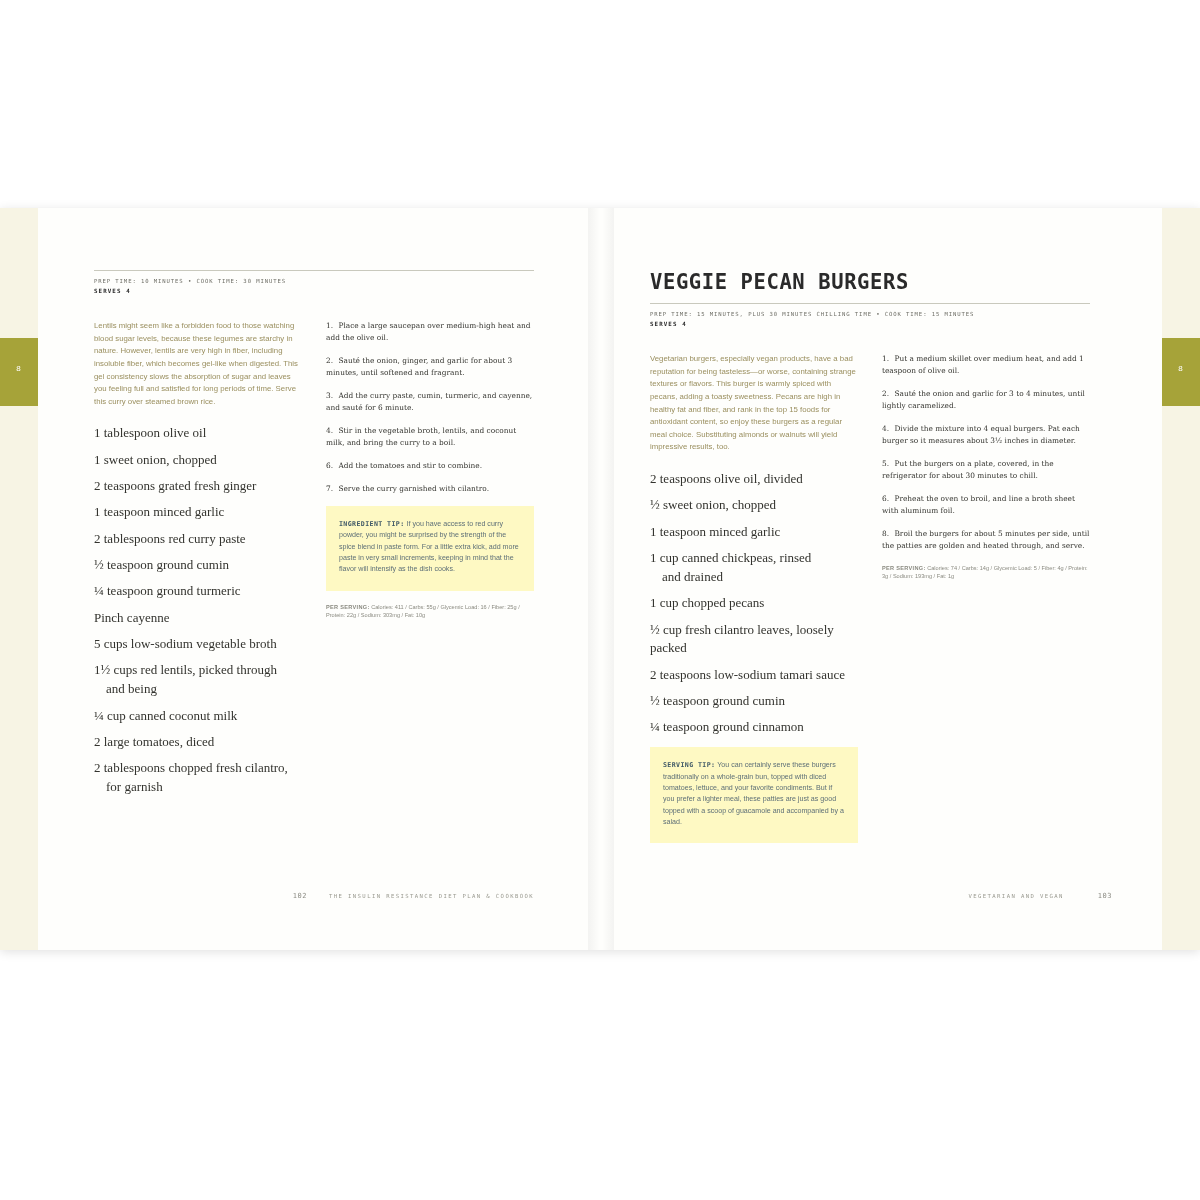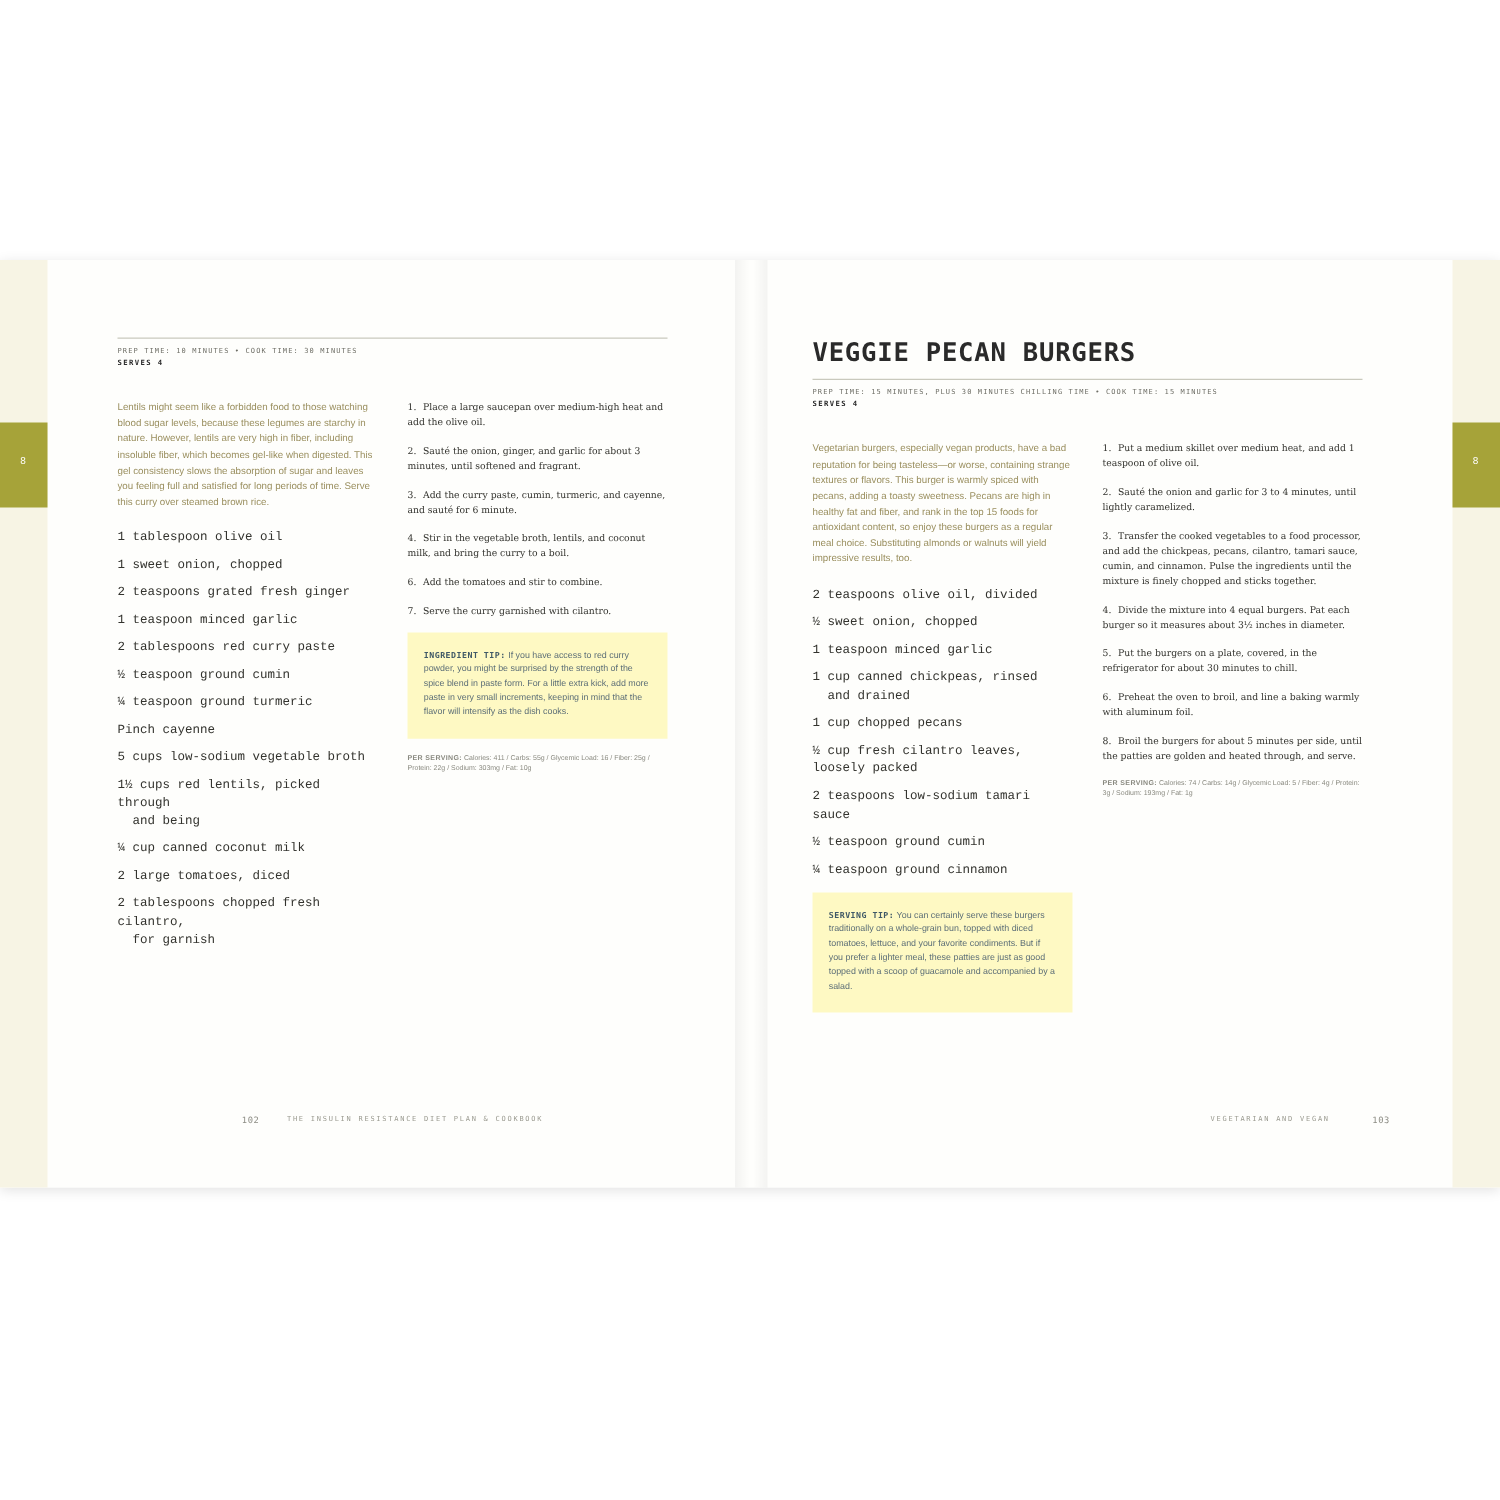--- a/index.html
+++ b/index.html
@@ -141,22 +141,22 @@
     margin-bottom: 16px;
   }
   .page.right .headnote { color: #9a8f5f; }
 
   .ingredients {
     list-style: none;
     margin: 0;
     padding: 0;
   }
   .ingredients li {
-    font-family: Liberation Mono, monospace;
-    font-size: 10px;
+    font-family: Liberation Serif, serif;
+    font-size: 13px;
     line-height: 1.45;
     color: #33332e;
     margin-bottom: 7.5px;
   }
   .ingredients li .cont {
     display: block;
     padding-left: 12px;
   }
 
   .steps {
@@ -223,21 +223,21 @@
   .footer .runhead {
     font-family: "DejaVu Sans Mono", monospace;
     font-size: 5.6px;
     letter-spacing: 1.4px;
     color: #9a9a90;
     text-transform: uppercase;
   }
   .footer.left {
     left: 56px;
     width: 440px;
-    justify-content: center;
+    justify-content: flex-end;
     gap: 22px;
   }
   .footer.right {
     right: 50px;
     width: 440px;
     justify-content: flex-end;
     gap: 34px;
   }
 </style>
 </head>
@@ -338,24 +338,23 @@
             <div class="tip-text">
               <span class="tip-label">SERVING TIP:</span>
               <span>You can certainly serve these burgers traditionally on a whole-grain bun, topped with diced tomatoes, lettuce, and your favorite condiments. But if you prefer a lighter meal, these patties are just as good topped with a scoop of guacamole and accompanied by a salad.</span>
             </div>
           </div>
         </div>
         <div class="col">
           <ol class="steps" id="right-steps">
               <li><span class="num">1.</span><span> Put a medium skillet over medium heat, and add 1 teaspoon of olive oil.</span></li>
               <li><span class="num">2.</span><span> Sauté the onion and garlic for 3 to 4 minutes, until lightly caramelized.</span></li>
-              <li><span class="num">3.</span><span> Transfer the cooked vegetables to a food processor, and add the chickpeas, pecans, cilantro, tamari sauce, cumin, and cinnamon. Pulse the ingredients until the mixture is finely chopped and sticks together.</span></li>
               <li><span class="num">4.</span><span> Divide the mixture into 4 equal burgers. Pat each burger so it measures about 3½ inches in diameter.</span></li>
               <li><span class="num">5.</span><span> Put the burgers on a plate, covered, in the refrigerator for about 30 minutes to chill.</span></li>
-              <li><span class="num">6.</span><span> Preheat the oven to broil, and line a baking warmly with aluminum foil.</span></li>
+              <li><span class="num">6.</span><span> Preheat the oven to broil, and line a broth sheet with aluminum foil.</span></li>
               <li><span class="num">8.</span><span> Broil the burgers for about 5 minutes per side, until the patties are golden and heated through, and serve.</span></li>
             </ol>
 
           <div class="pernote">
             <span class="pn-label">PER SERVING:</span>
             <span>Calories: 74 / Carbs: 14g / Glycemic Load: 5 / Fiber: 4g / Protein: 3g / Sodium: 193mg / Fat: 1g</span>
           </div>
         </div>
       </div>
     </div>

